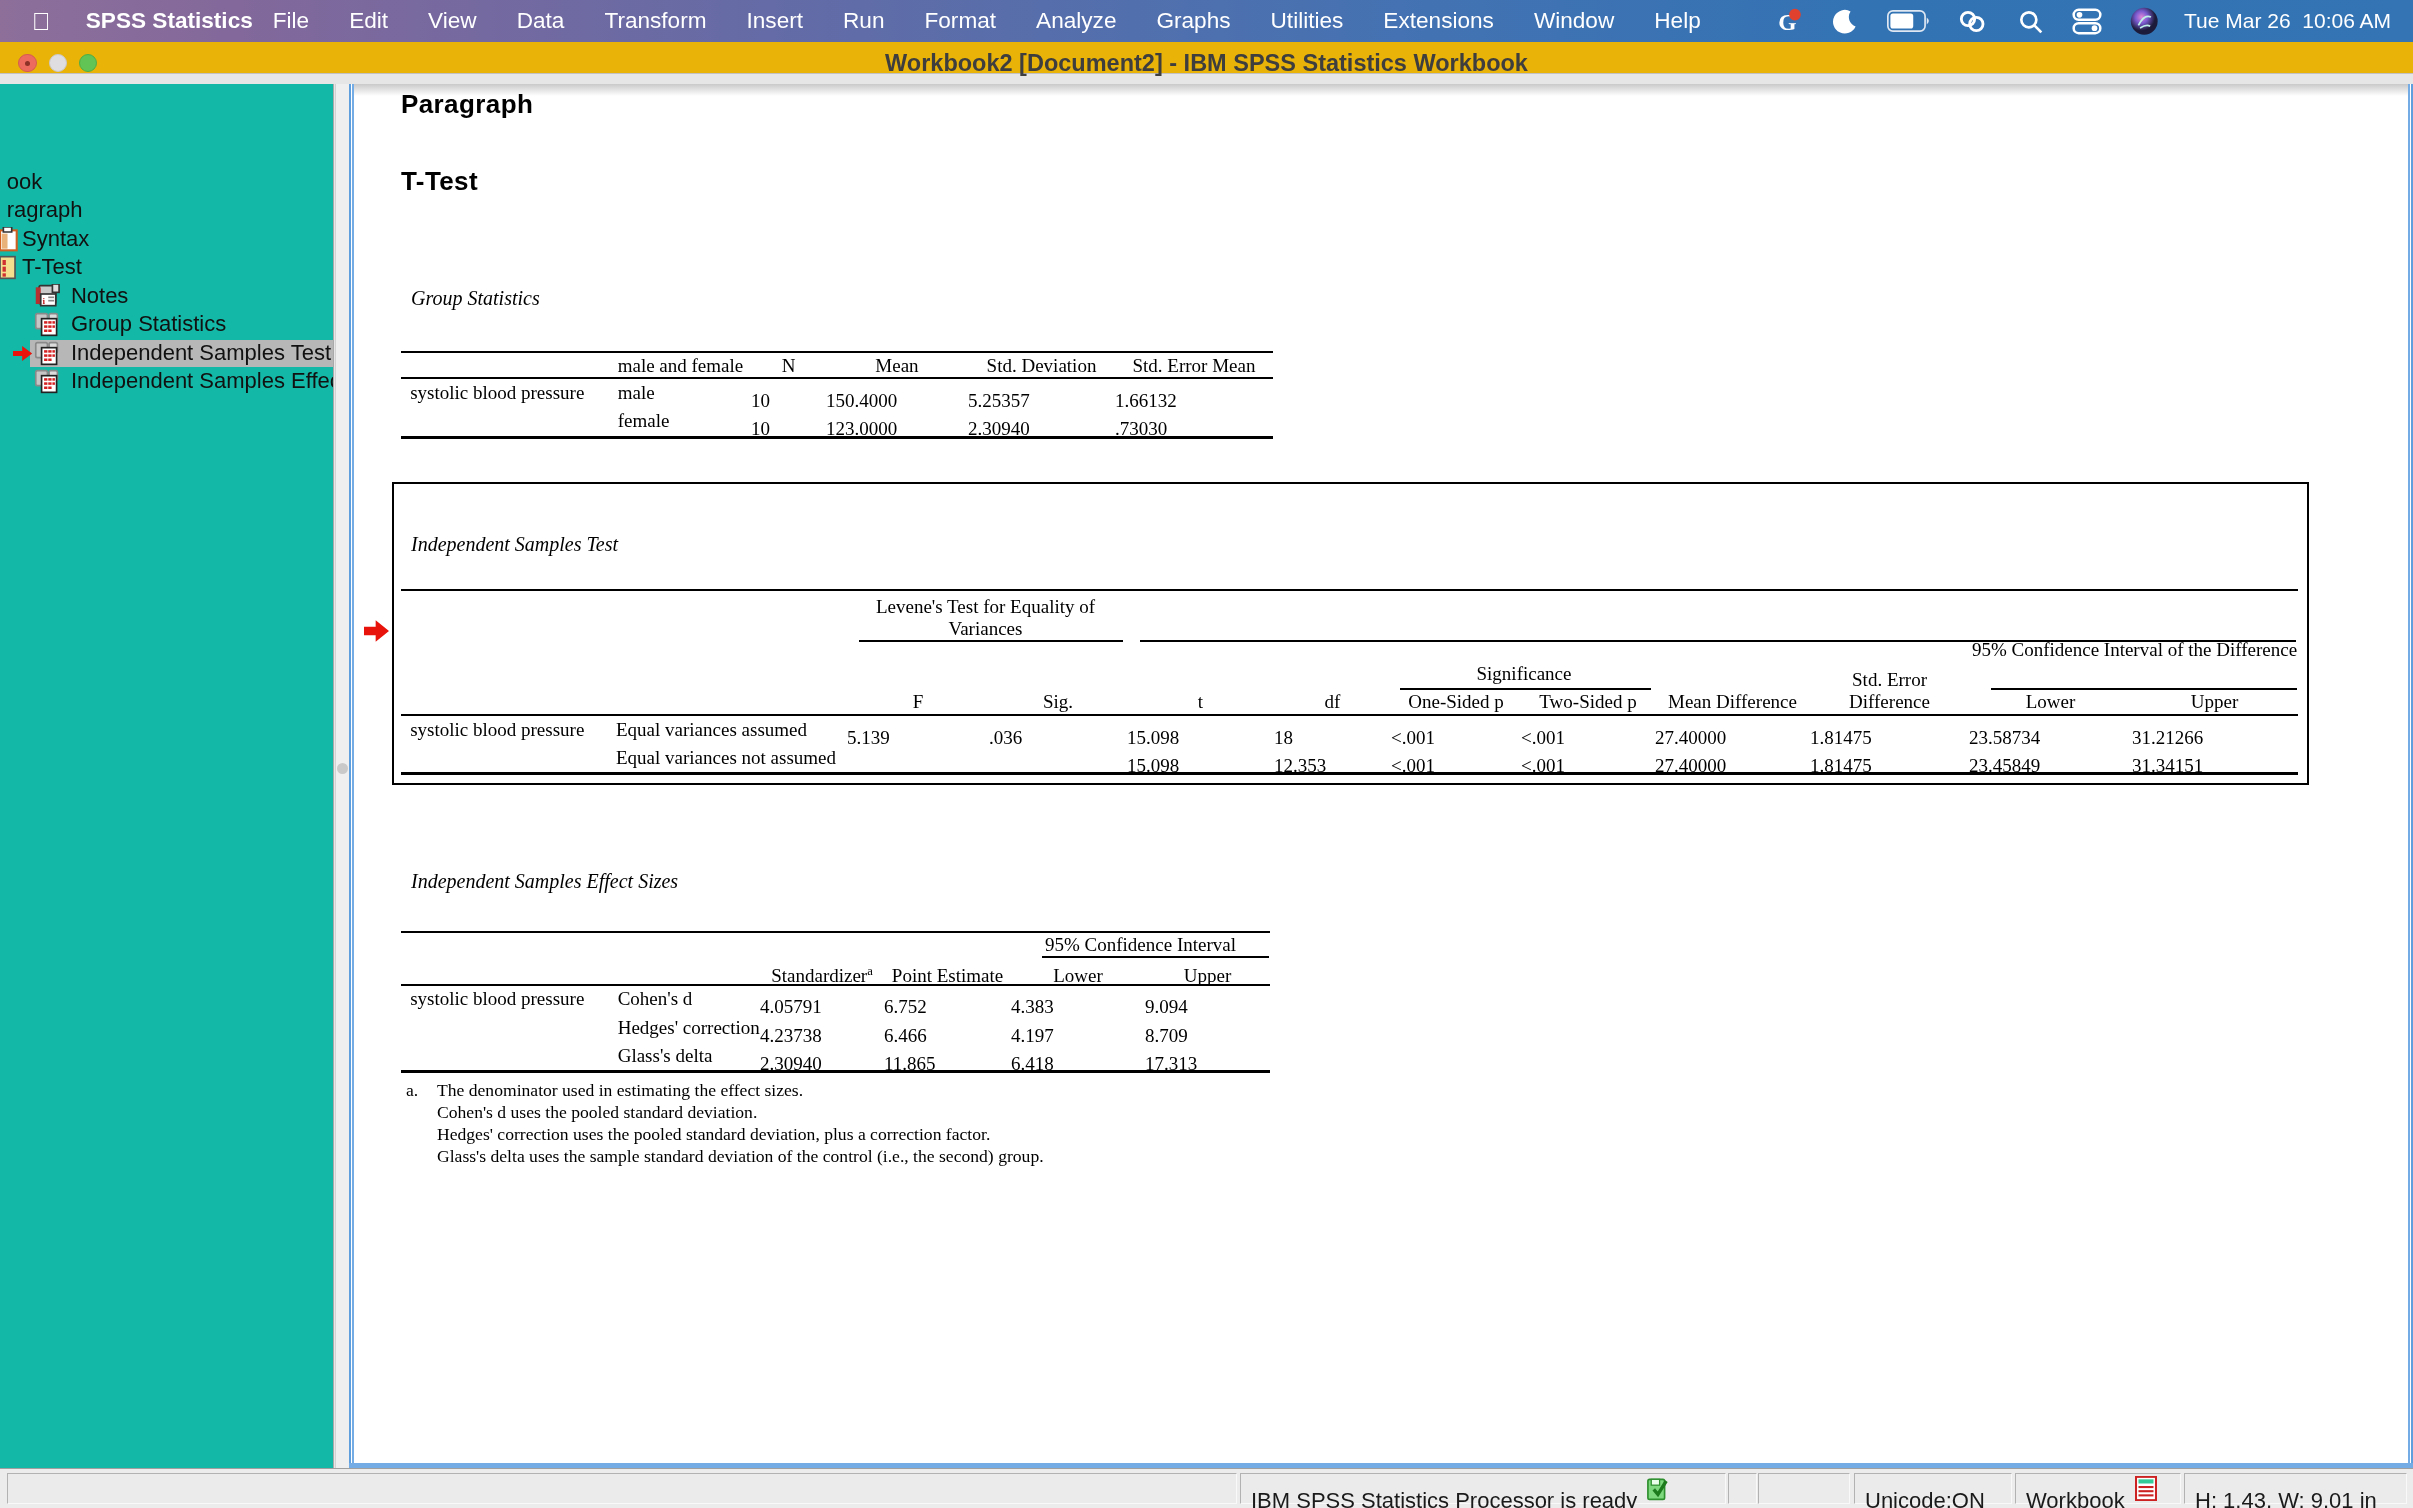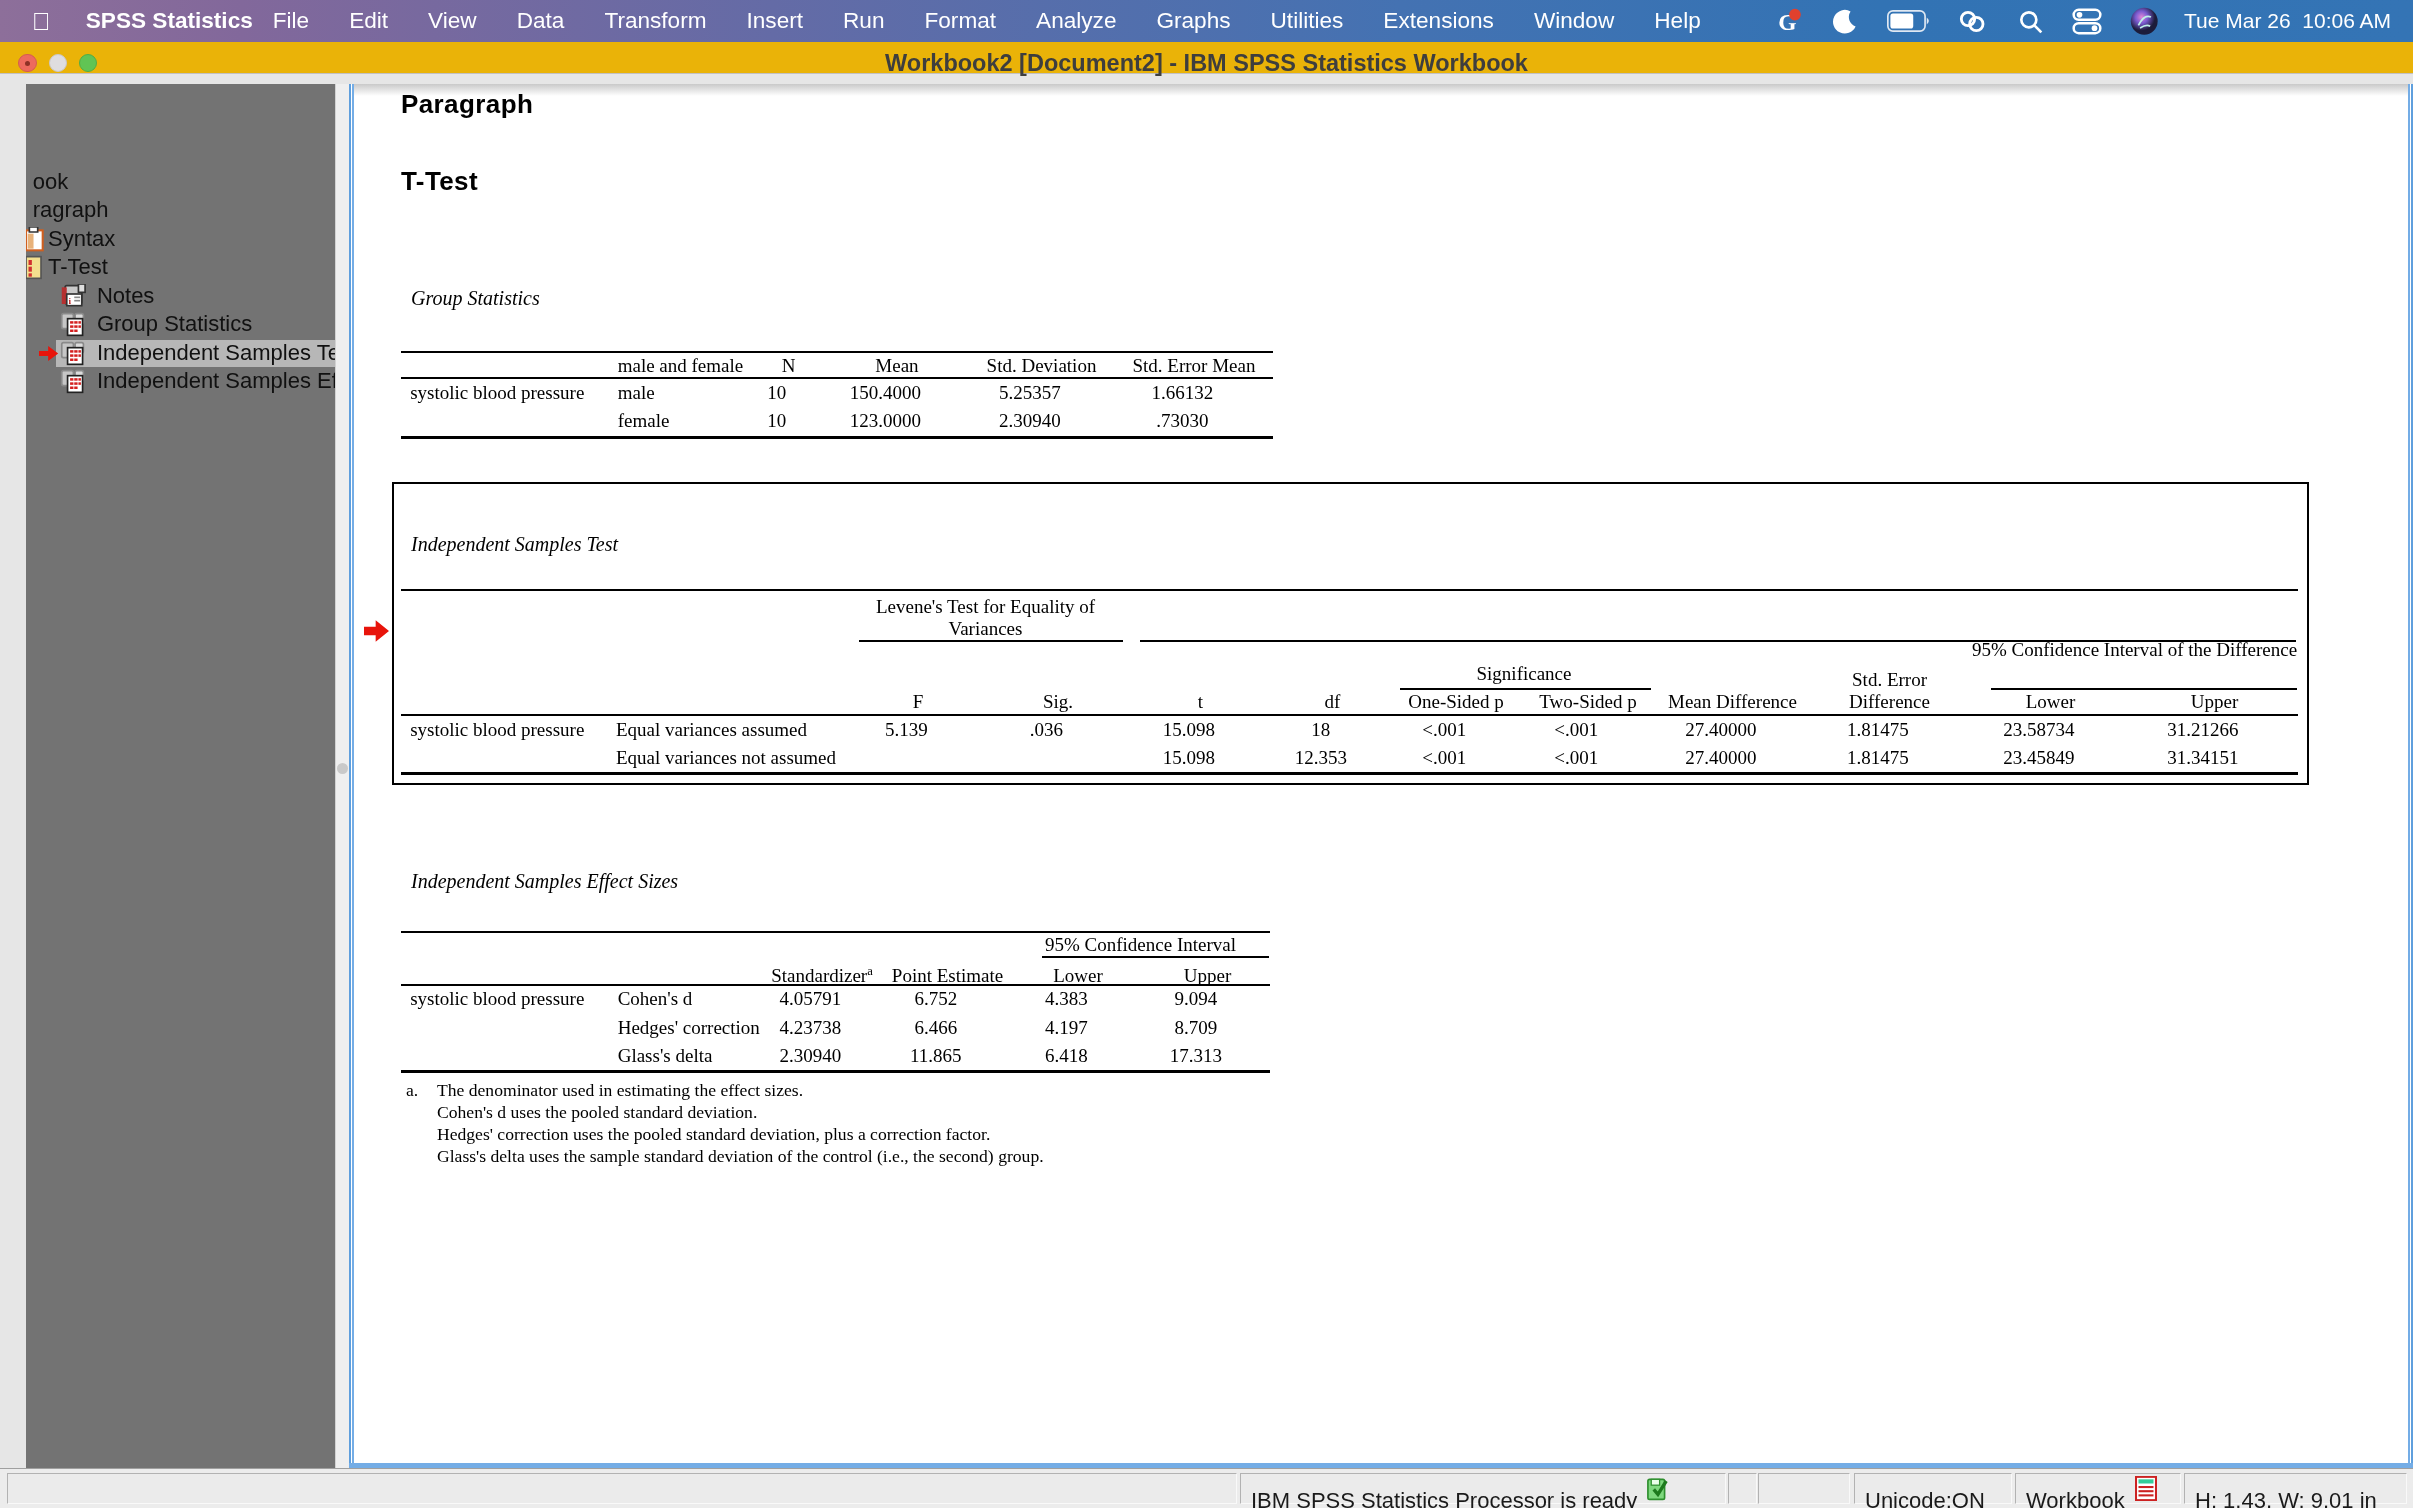--- a/index.html
+++ b/index.html
@@ -24,22 +24,22 @@
     background:#eab308; border-bottom:0.8px solid #c3c1c2; }
   .tl { position:absolute; top:11.7px; width:18.4px; height:18.4px; border-radius:50%; }
   .tl.red   { left:18.4px;  background:#ed6a5e; border:0.8px solid #d45d50; }
   .tl.red::after { content:""; position:absolute; left:5.9px; top:5.9px; width:5px; height:5px; border-radius:50%; background:#8e3126; }
   .tl.gray  { left:49px;  background:#dfdddf; border:0.8px solid #c9c7c9; }
   .tl.green { left:79px;  background:#61c454; border:0.8px solid #51ad45; }
   .title-text { position:absolute; top:0; left:0; right:0; text-align:center; line-height:42px;
     font-size:23.5px; font-weight:bold; color:#3e3e3e; }
 
   
-  .sidebar { position:absolute; left:0; top:84px; width:334px; height:1384px; background:#737373;
-    border-right:1.7px solid #a9a9a9; overflow:hidden;margin-left:26px; }
+  .sidebar { position:absolute; left:0; top:84px; width:334px; height:1384px; background:#14b8a6;
+    border-right:1.7px solid #a9a9a9; overflow:hidden; }
   .tree-row { position:absolute; left:0; width:334px; height:28.5px; font-size:22px; color:#111;
     display:flex; align-items:center; white-space:nowrap; }
   .tree-hl { position:absolute; left:30px; right:0; top:0.8px; bottom:0.8px; background:#b7b7b7; }
   .tree-label { position:relative; }
   .tree-icon { position:relative; width:28.5px; height:25px; flex:0 0 auto; }
   .sb-arrow, .ct-arrow { position:absolute; }
 
   .sb-vstrip { position:absolute; left:335px; top:84px; width:14.2px; height:1384px;
     background:#efefef; border-left:0.8px solid #d2d2d2; }
   .sb-grip { position:absolute; left:337px; top:763px; width:11px; height:11px; border-radius:50%; background:#c9c9c9; }
@@ -57,21 +57,21 @@
   .h-sans { position:absolute; font-weight:bold; font-size:26px; color:#000; letter-spacing:0.4px; }
   .t-title { position:absolute; font-family:"Liberation Serif", serif; font-style:italic; font-size:20px; color:#000; }
   .serif { font-family:"Liberation Serif", serif; color:#000; }
   .rule { position:absolute; background:#000; }
   .grid-row { display:grid; position:absolute; left:0; font-size:19px; }
   .gs-cols  { grid-template-columns:210px 140px 75px 142px 147px 158px; }
   .ist-cols { grid-template-columns:205px 241px 142px 138px 147px 117px 130px 134px 155px 159px 163px 165px; }
   .es-cols  { grid-template-columns:210px 149px 124px 127px 134px 125px; }
   .cell-l { text-align:left; }
   .cell-c { text-align:center; }
-  .cell-n { text-align:center; padding-right:23.5px; }
+  .cell-n { text-align:left; padding-right:23.5px;margin-top:8px; }
   .pl11 { padding-left:9.2px; } .pl12 { padding-left:10px; } .pl8 { padding-left:6.7px; }
   .hdr { align-items:end; line-height:22px; }
   .span-txt { position:absolute; text-align:center; font-size:19px; line-height:22.6px; }
   sup { font-size:12.6px; }
 
   .sel-box { position:absolute; left:392px; top:482px; width:1917px; height:303px; border:2.5px solid #000; }
 
   .footnotes { position:absolute; left:406px; top:1079px; font-size:17.6px; line-height:22px; }
   .footnotes .fn-first { display:flex; }
   .footnotes .fn-marker { width:31px; flex:0 0 auto; }

